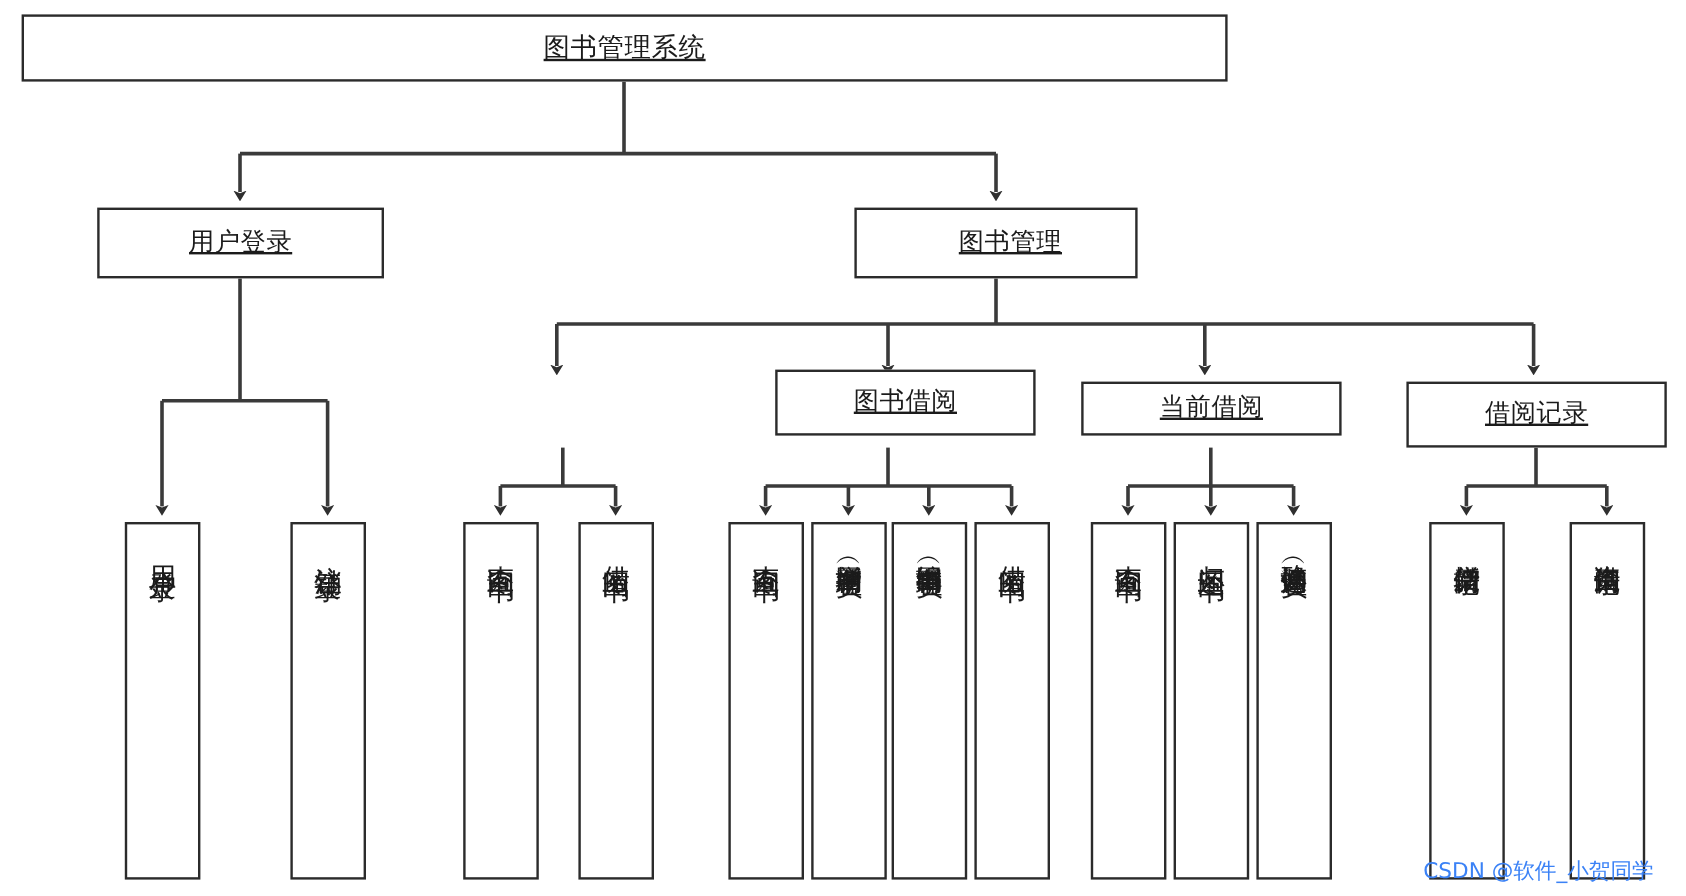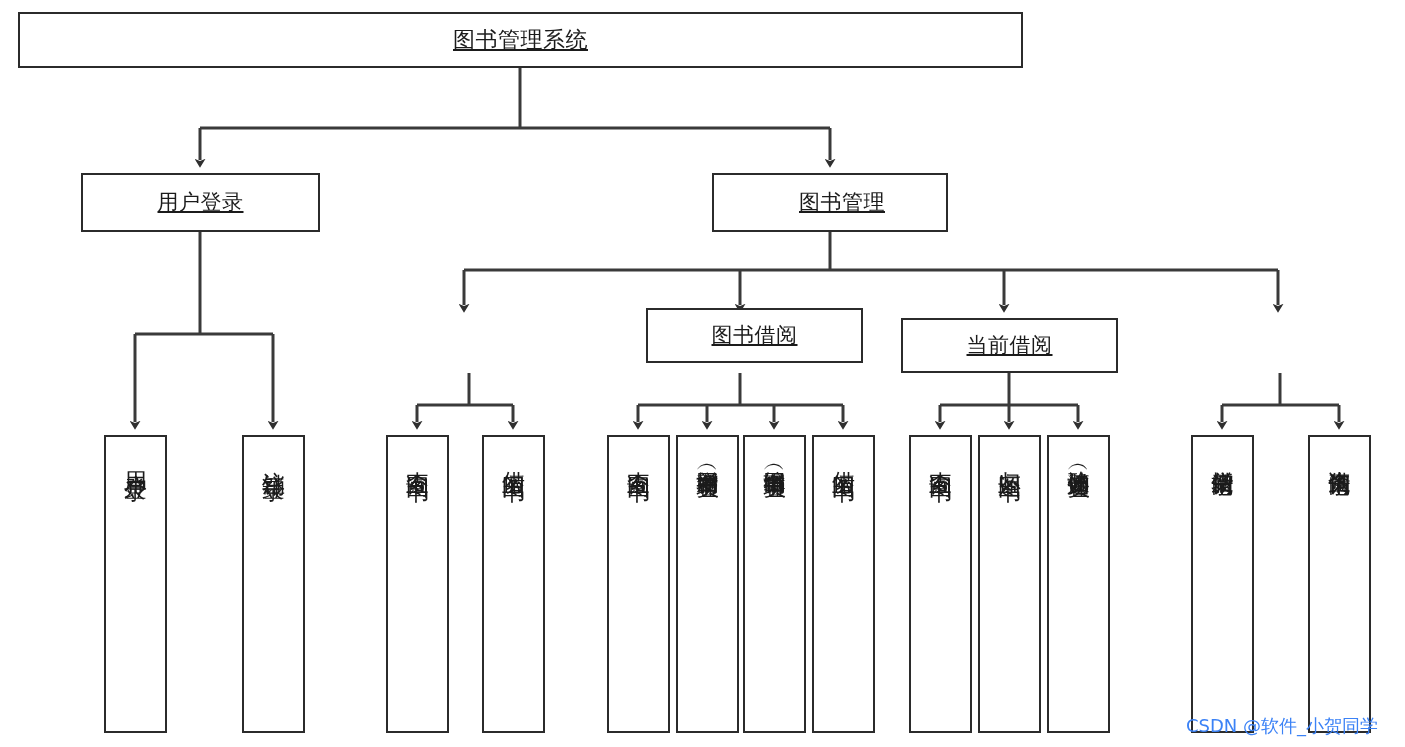--- a/index.html
+++ b/index.html
@@ -140,22 +140,25 @@
   <div class="node horizontal" style="left:81px; top:173px; width:239px; height:59px;">
     <span class="node-label">用户登录</span>
   </div>
   <div class="node horizontal" style="left:712px; top:173px; width:236px; height:59px;padding-left:24px;">
     <span class="node-label">图书管理</span>
   </div>
 
   <div class="node horizontal" style="left:632px; top:308px; width:217px; height:55px;margin-left:14px;">
     <span class="node-label">图书借阅</span>
   </div>
-  <div class="node horizontal" style="left:901px; top:318px; width:217px; height:55px;">
+  <div class="node horizontal" style="left:901px; top:318px; width:217px; height:45px;">
     <span class="node-label">当前借阅</span>
+  </div>
+  <div class="node horizontal" style="left:1172px; top:318px; width:217px; height:55px;">
+    <span class="node-label">借阅记录</span>
   </div>
 
   <div class="node vertical" style="left:104px; top:435px; width:63px; height:298px;">
     <span class="node-label">用户登录</span>
   </div>
   <div class="node vertical" style="left:242px; top:435px; width:63px; height:298px;">
     <span class="node-label">注销登录</span>
   </div>
 
   <div class="node vertical" style="left:386px; top:435px; width:63px; height:298px;">

